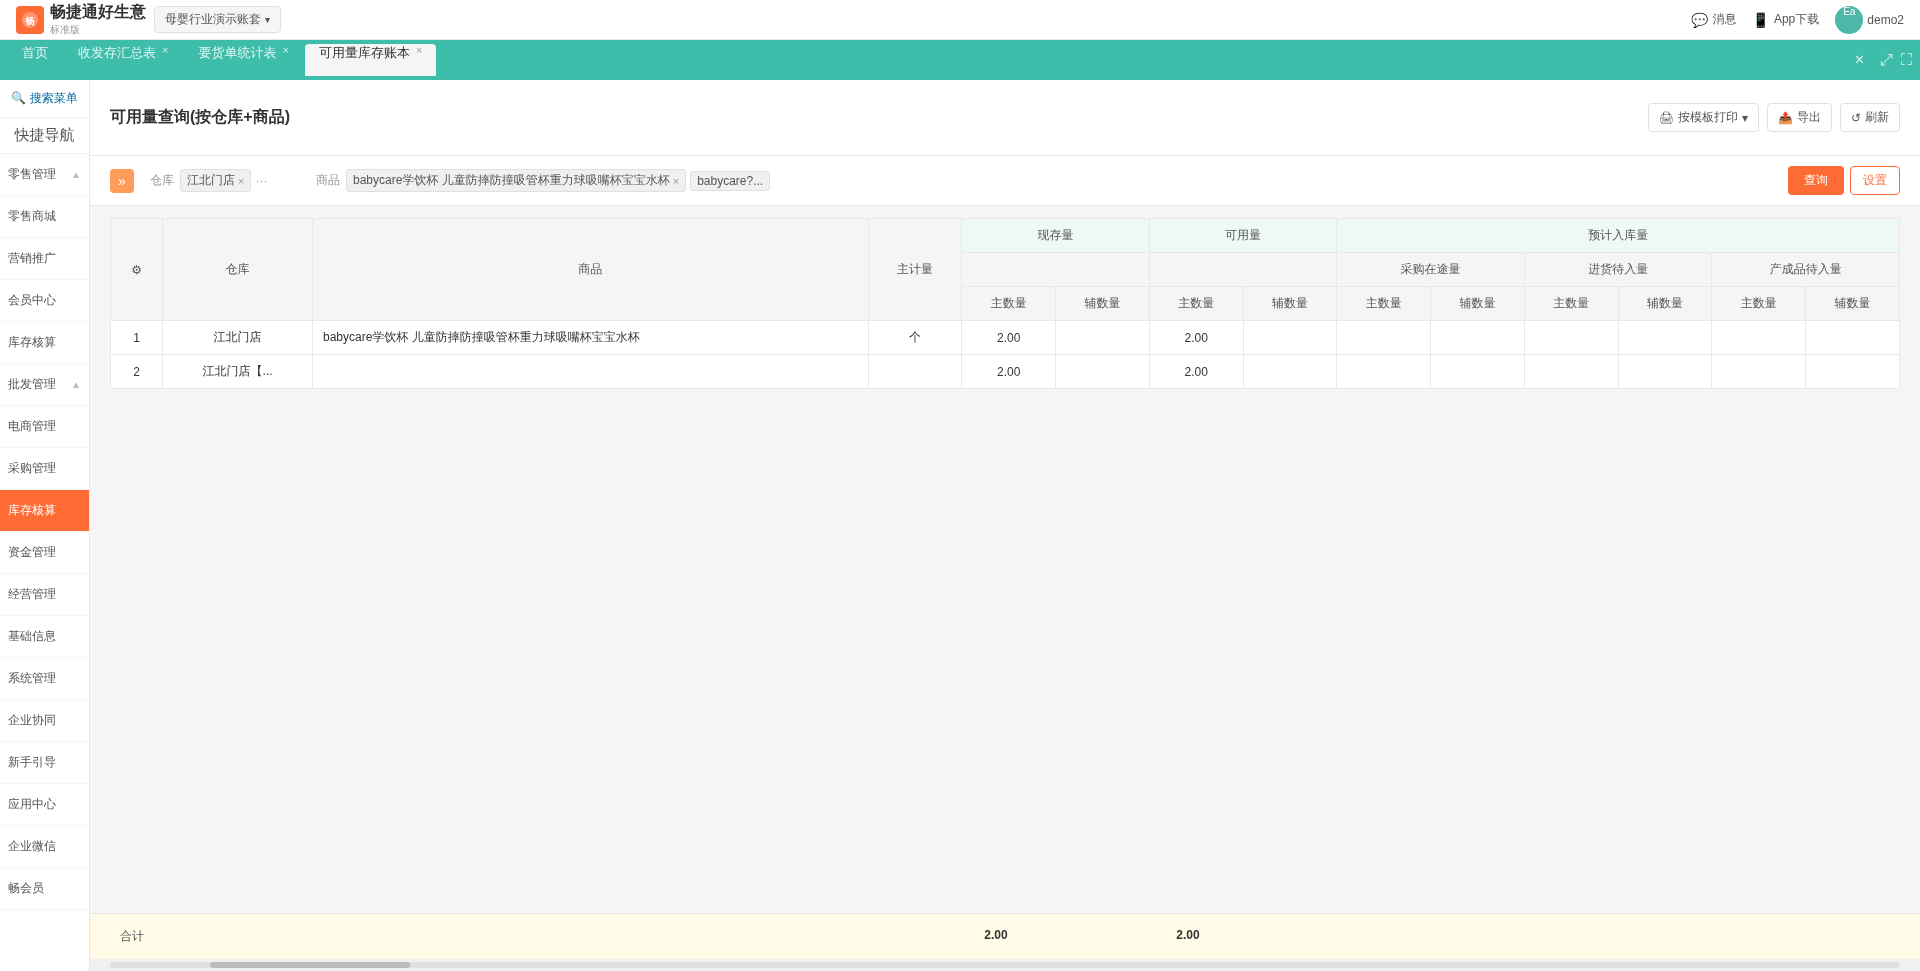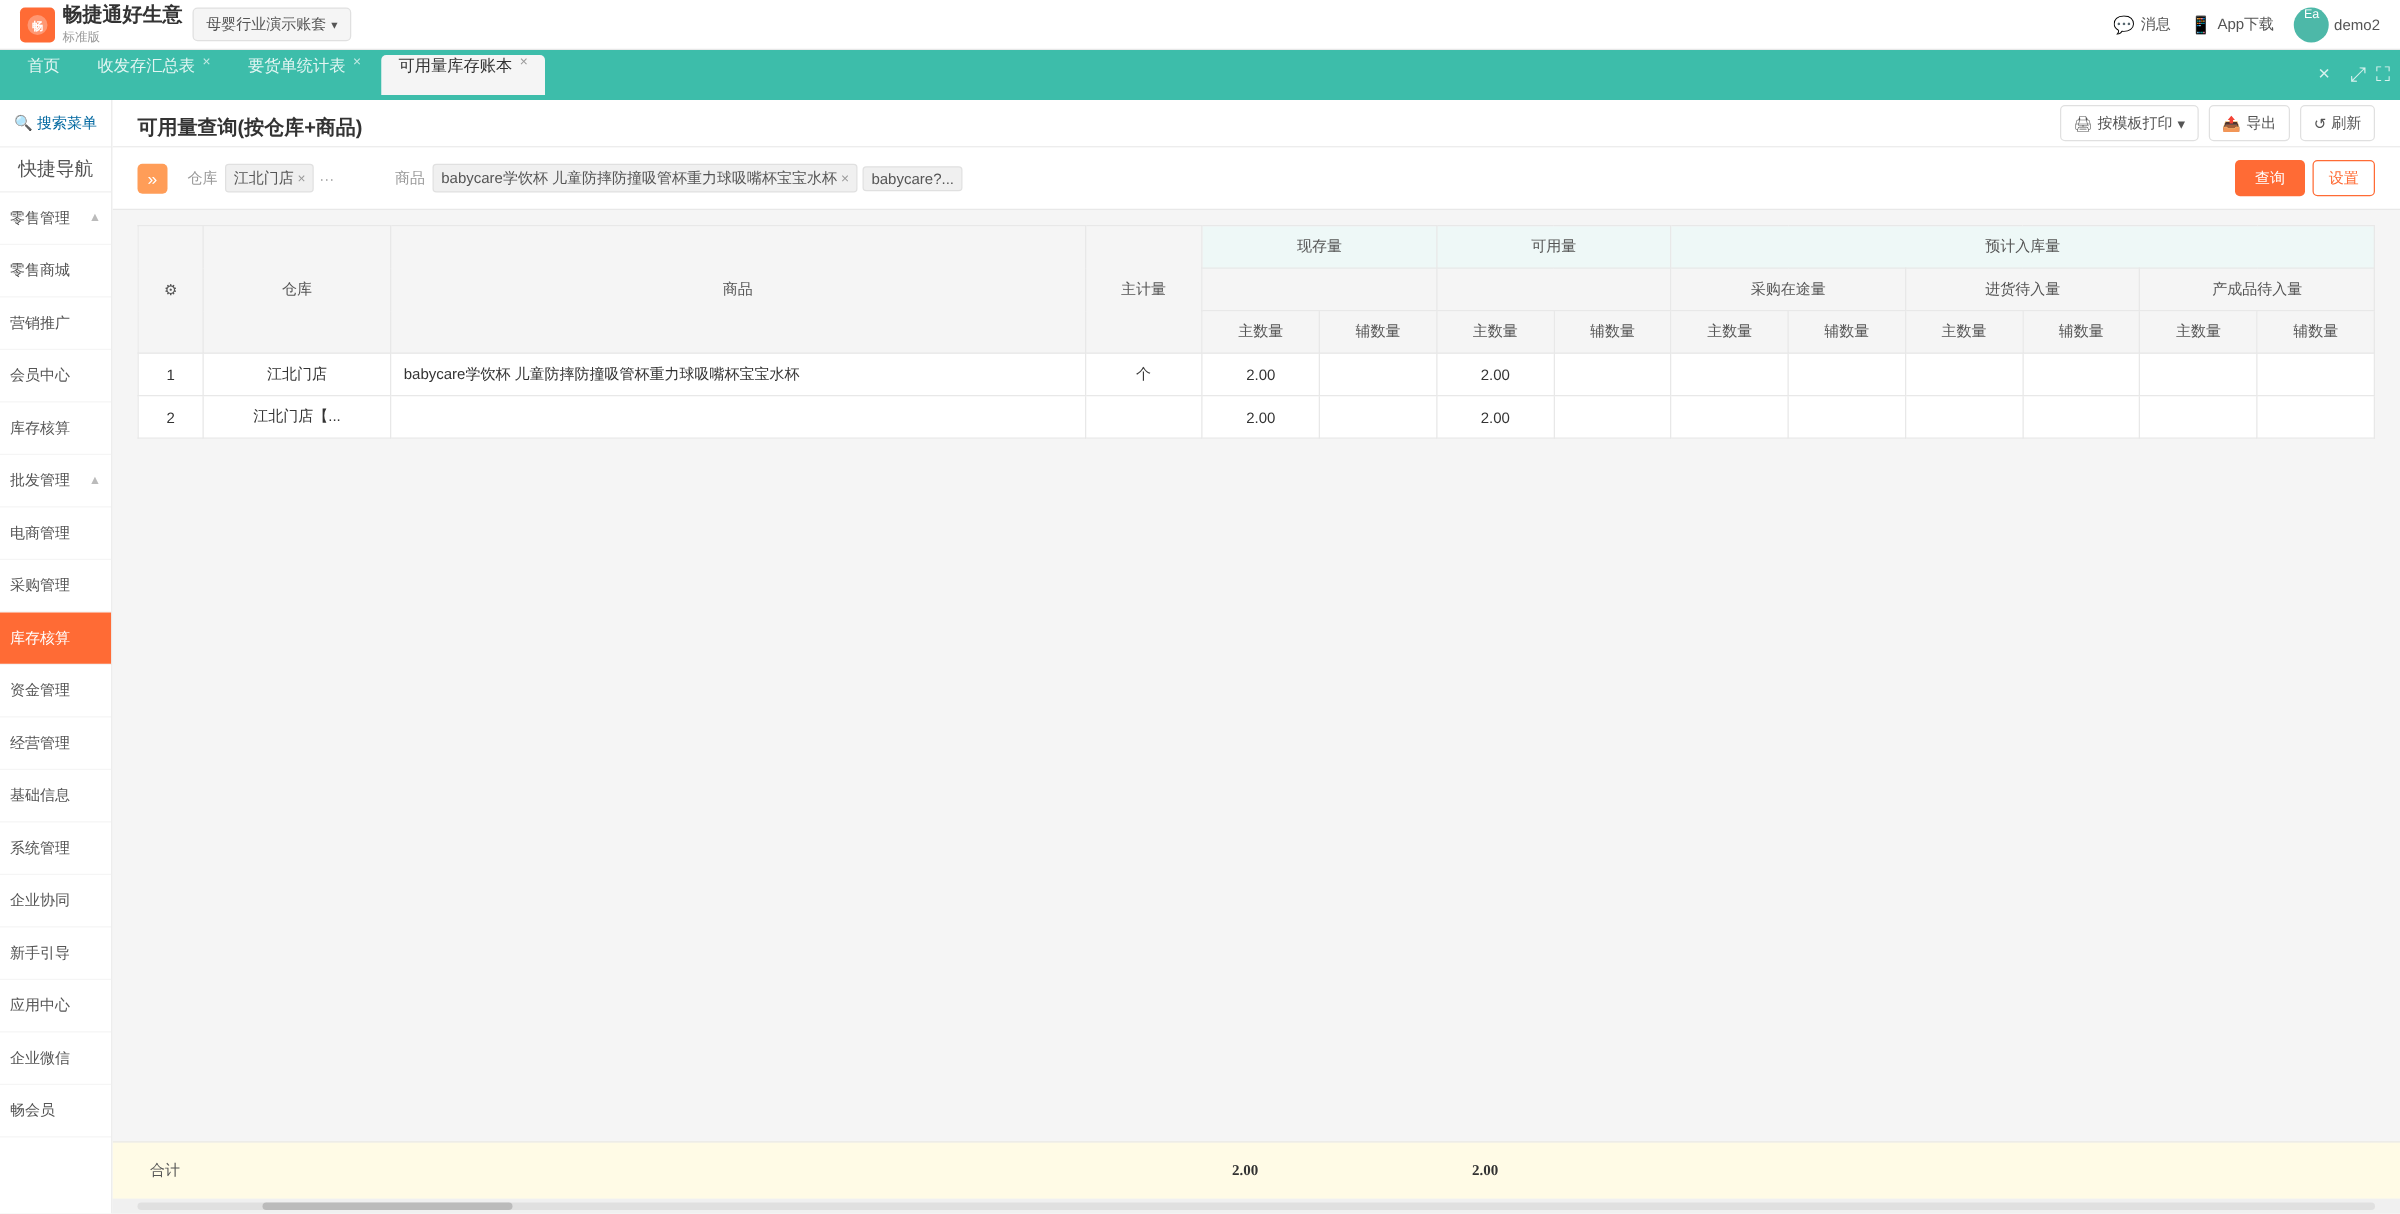--- a/index.html
+++ b/index.html
@@ -33,21 +33,21 @@
     .sidebar-search { padding: 10px 8px; font-size: 12px; color: #0369a1; cursor: pointer; border-bottom: 1px solid #f0f0f0; text-align: center; }
     .sidebar-quick { padding: 8px; font-size: 15px; color: #555; cursor: pointer; text-align: center; border-bottom: 1px solid #f0f0f0; }
     .sidebar-item { padding: 12px 8px; font-size: 12px; color: #555; cursor: pointer; text-align: center; display: flex; align-items: center; justify-content: space-between; border-bottom: 1px solid #f5f5f5; }
     .sidebar-item .arrow { font-size: 10px; color: #bbb; }
     .sidebar-item.highlighted { background: #ff6b35; color: white; }
 
     
     .content { flex: 1; display: flex; flex-direction: column; overflow: hidden; background: #f5f5f5; }
 
     
-    .page-header { background: #fff; padding: 4px 20px; display: flex; align-items: flex-end; justify-content: space-between; border-bottom: 1px solid #e8e8e8; flex-shrink: 0; }
+    .page-header { background: #fff; padding: 23px 20px; display: flex; align-items: center; justify-content: space-between; border-bottom: 1px solid #e8e8e8; flex-shrink: 0; }
     .page-title { font-size: 16px; font-weight: 600; color: #333; }
     .page-actions { display: flex; align-items: center; gap: 8px; }
     .action-btn { display: flex; align-items: center; gap: 4px; padding: 5px 10px; font-size: 12px; color: #555; cursor: pointer; border: 1px solid #e0e0e0; border-radius: 4px; background: #fff; }
 
     
     .filter-bar { background: #fff; padding: 10px 20px; display: flex; align-items: center; gap: 16px; border-bottom: 1px solid #e8e8e8; flex-shrink: 0; }
     .filter-expand-btn { width: 24px; height: 24px; background: #ff9d58; border-radius: 4px; display: flex; align-items: center; justify-content: center; color: white; cursor: pointer; font-size: 14px; flex-shrink: 0; }
     .filter-group { display: flex; align-items: center; gap: 6px; }
     .filter-label { font-size: 12px; color: #999; white-space: nowrap; }
     .filter-tags { display: flex; flex-wrap: wrap; gap: 4px; align-items: center; min-width: 120px; }
@@ -317,21 +317,21 @@
       <td></td>
       <td></td>
       <td></td>
       <td></td>
     </tr>
           </tbody>
       </table>
     </div>
 
     <div class="table-footer">
-      <div style="display:flex; align-items:center; gap:16px;font-family:Liberation Serif, serif;">
+      <div style="display:flex; gap:16px;">
         <span style="padding:6px 10px; font-size:12px; color:#555; min-width:60px;">合计</span>
         <span style="padding:6px 10px; font-size:12px; min-width:80px;"></span>
         <span style="flex:1; padding:6px 10px; font-size:12px;"></span>
         <span style="padding:6px 10px; font-size:12px; min-width:80px;"></span>
         <span style="padding:6px 10px; font-size:12px; font-weight:600; min-width:80px; text-align:center;">2.00</span>
         <span style="padding:6px 10px; font-size:12px; min-width:80px;"></span>
         <span style="padding:6px 10px; font-size:12px; font-weight:600; min-width:80px; text-align:center;">2.00</span>
         <span style="padding:6px 10px; font-size:12px; min-width:80px;"></span>
         <span style="padding:6px 10px; font-size:12px; min-width:80px;"></span>
         <span style="padding:6px 10px; font-size:12px; min-width:80px;"></span>

